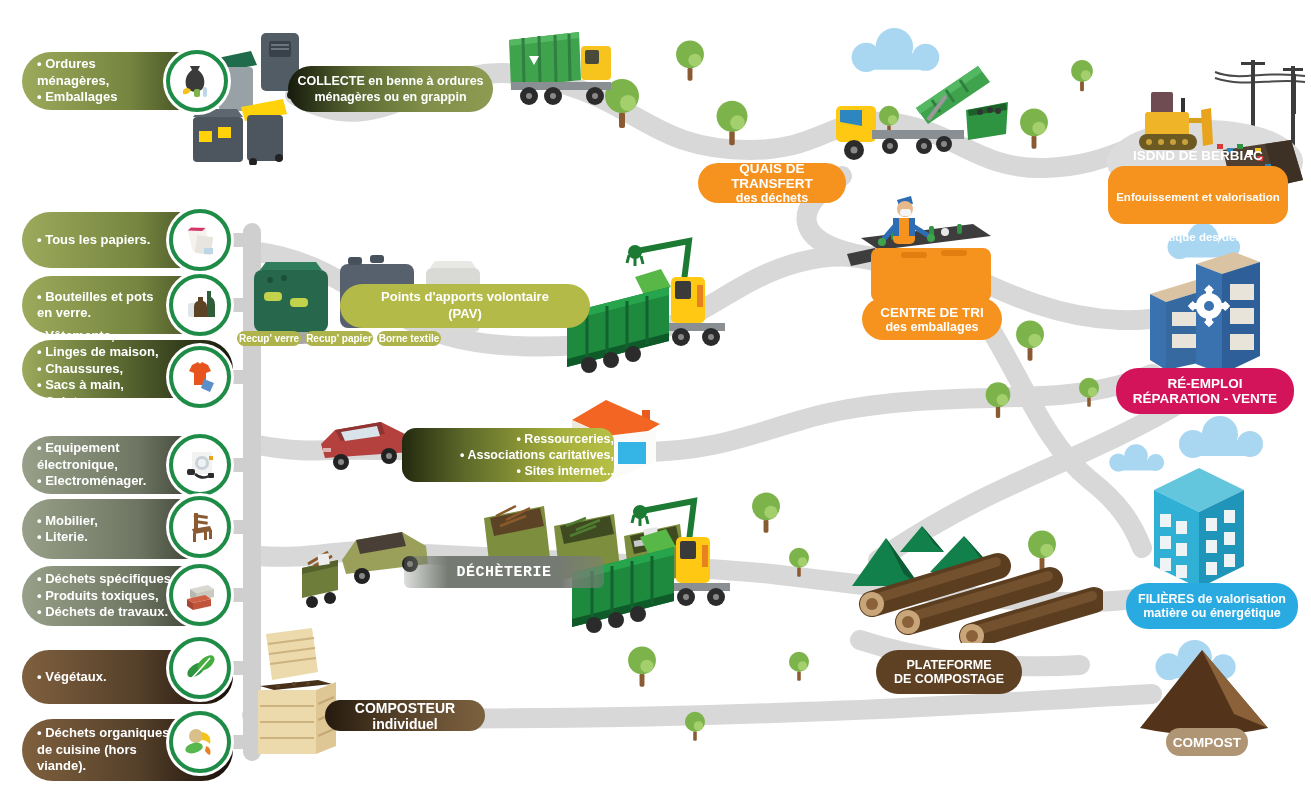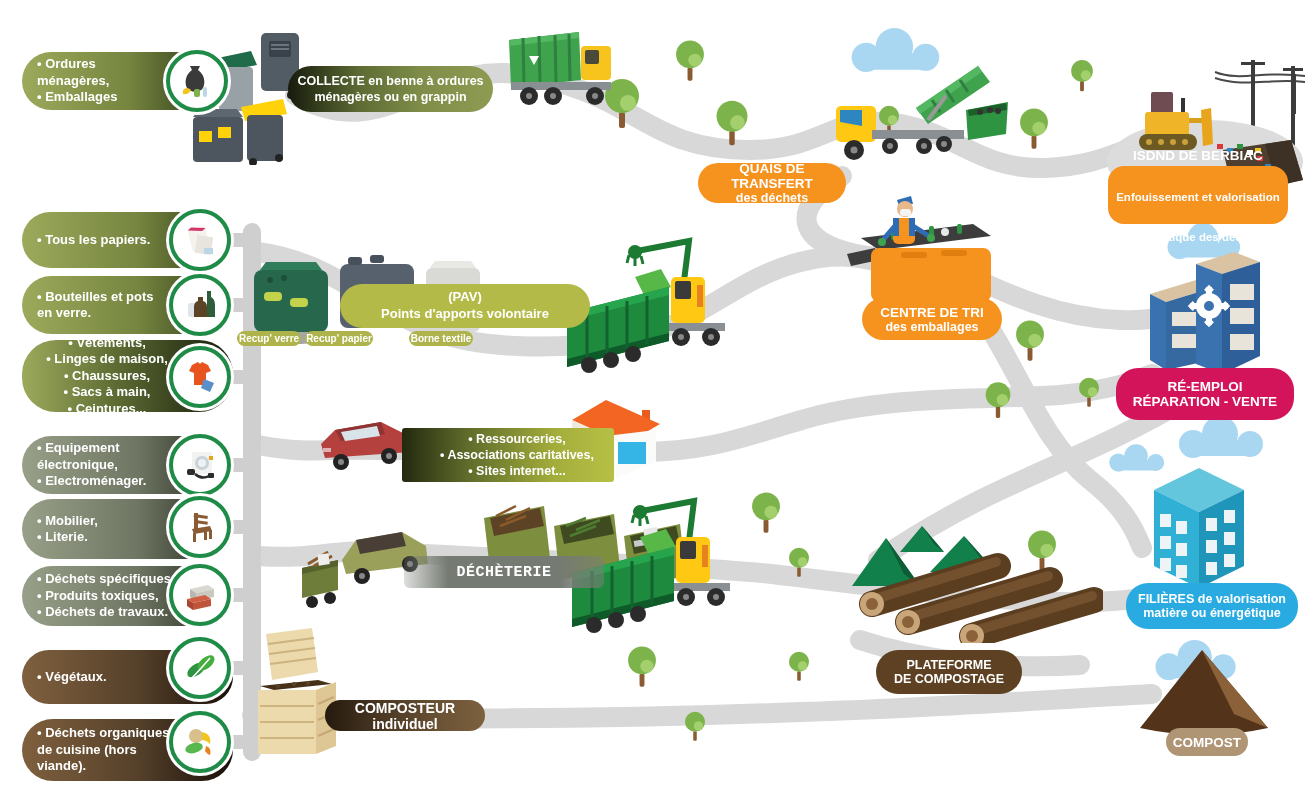--- a/index.html
+++ b/index.html
@@ -23,21 +23,21 @@
          display:flex;flex-direction:column;justify-content:center;box-sizing:border-box;}
   .orange{background:#F6921E;}
   .r22{border-radius:22px;} .r16{border-radius:16px;gap:28px;}
   .sub{font-weight:700;}
   .collecte{background:linear-gradient(90deg,#161b0c,#5e6c34 35%,#7f8d49 65%,#8d9b52);
             border-radius:26px;font-size:12.5px;line-height:1.3;}
   .pavpill{background:#b3ba48;border-radius:24px;font-size:13px;line-height:1.3;}
   .minipill{position:absolute;background:#aeb44b;border-radius:9px;color:#fff;font-weight:700;
             font-size:10px;line-height:15px;text-align:center;z-index:5;}
   .ressour{background:linear-gradient(90deg,#23290f,#5d6a2a 30%,#a3ad3b 72%,#b7c045);
-           border-radius:3px;font-size:12.5px;line-height:1.3;text-align:center;padding-left:18px;}
+           border-radius:14px;font-size:12.5px;line-height:1.3;text-align:right;padding-left:18px;}
   .dech{background:linear-gradient(90deg,rgba(122,128,118,.25),#757b72 22%,#757b72 78%,rgba(122,128,118,.55));
         border-radius:6px;font-size:15px;letter-spacing:.5px;}
   .composteur{background:linear-gradient(90deg,#241a0e,#4a3823 35%,#6d5436 75%,#7c613f);
               border-radius:20px;font-size:14px;}
   .magenta{background:#D4145A;} .blue{background:#29ABE2;} .dkbrown{background:#5E4023;}
   .tanpill{background:#B09574;}
   .t13{font-size:13.5px;} .t12{font-size:12.5px;} .t11{font-size:11.5px;}
   .thin{font-weight:600;}
 </style>
 </head>
@@ -596,21 +596,21 @@
     <div>en verre.</div>
   </div>
   <div class="pcirc" style="top:274px;">
     <svg width="36" height="36" viewBox="0 0 36 36">
         <rect x="6" y="16" width="9" height="14" rx="2" fill="#dfe5e8"></rect>
         <path d="M16,10 h5 v4 q4,1 4,6 v10 h-13 v-10 q0,-5 4,-6 Z" fill="#5d4326"></path>
         <path d="M25,4 h4 v6 q4,2 4,8 v12 h-8 Z" fill="#2f5d3a"></path>
       </svg>
   </div>
 
-  <div class="lp oliveDark" style="top:340px;height:72px;text-align:center;">
+  <div class="lp oliveDark" style="top:340px;height:58px;">
     <div>• Vêtements,</div>
     <div>• Linges de maison,</div>
     <div>• Chaussures,</div>
     <div>• Sacs à main,</div>
     <div>• Ceintures...</div>
   </div>
   <div class="pcirc" style="top:346px;">
     <svg width="36" height="36" viewBox="0 0 36 36">
         <path d="M10,6 L16,3 Q18,6 20,3 L26,6 L29,12 L24,14 L24,26 L12,26 L12,14 L7,12 Z" fill="#e8541e"></path>
         <polygon points="22,20 32,24 28,33 19,29" fill="#5b8fc9"></polygon>
@@ -702,33 +702,33 @@
     <div class="sub t12">des déchets</div>
   </div>
 
   <div class="stage orange r16" style="left:1108px;top:166px;width:180px;height:58px;">
     <div class="t13">ISDND DE BERBIAC</div>
     <div class="sub t11">Enfouissement et valorisation</div>
     <div class="sub t11">énergétique des déchets</div>
   </div>
 
   <div class="stage pavpill" style="left:340px;top:284px;width:250px;height:44px;">
+    <div>Points d'apports volontaire</div>
     <div>(PAV)</div>
-    <div>Points d'apports volontaire</div>
   </div>
   <div class="minipill" style="left:237px;top:331px;width:64px;height:15px;">Recup' verre</div>
   <div class="minipill" style="left:305px;top:331px;width:68px;height:15px;">Recup' papier</div>
-  <div class="minipill" style="left:377px;top:331px;width:64px;height:15px;margin-left:32px;">Borne textile</div>
+  <div class="minipill" style="left:377px;top:331px;width:64px;height:15px;">Borne textile</div>
 
   <div class="stage orange r22 t13" style="left:862px;top:298px;width:140px;height:42px;">
     <div>CENTRE DE TRI</div>
     <div class="sub t12">des emballages</div>
   </div>
 
-  <div class="stage magenta r22 t13" style="left:1116px;top:368px;width:178px;height:52px;">
+  <div class="stage magenta r22 t13" style="left:1116px;top:368px;width:178px;height:46px;">
     <div>RÉ-EMPLOI</div>
     <div>RÉPARATION - VENTE</div>
   </div>
 
   <div class="stage ressour" style="left:402px;top:428px;width:212px;height:54px;">
     <div>• Ressourceries,</div>
     <div>• Associations caritatives,</div>
     <div>• Sites internet...</div>
   </div>
 

